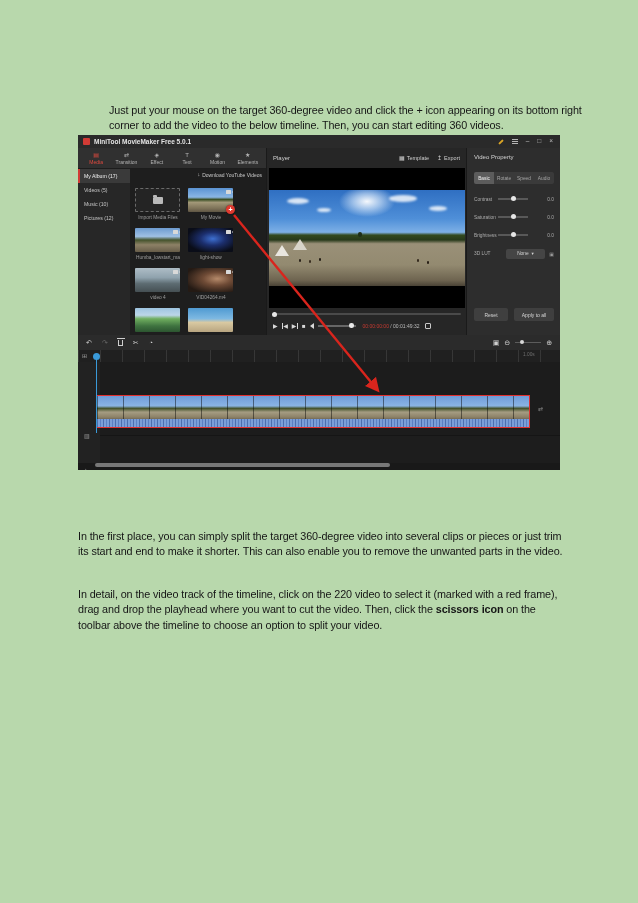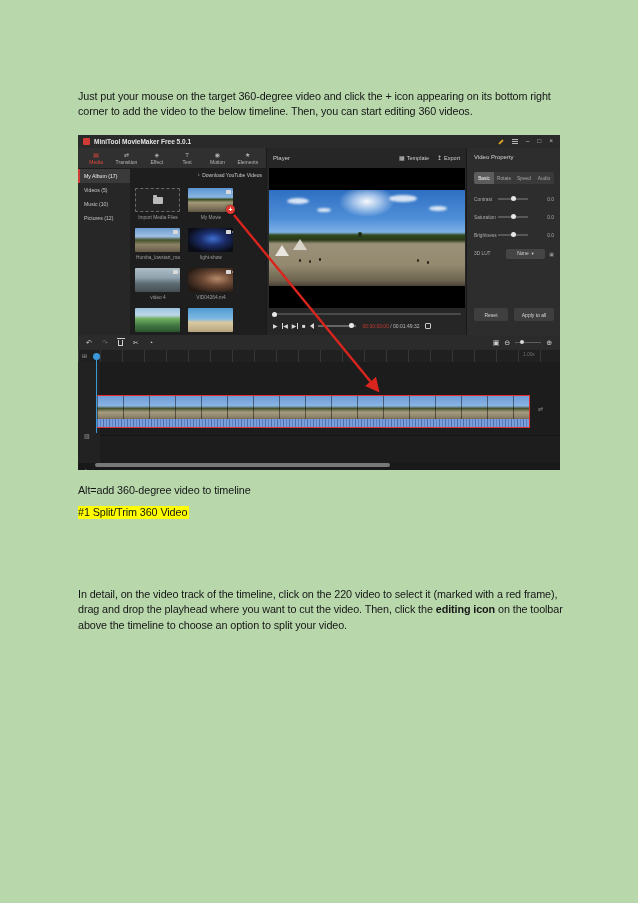--- a/index.html
+++ b/index.html
@@ -3,21 +3,21 @@
 <meta charset="utf-8">
 <style>
   * { margin:0; padding:0; box-sizing:border-box; }
   html,body { width:638px; height:903px; }
   body { font-family:"Liberation Sans", sans-serif; background:#b8d8ac; position:relative; overflow:hidden; }
   .page { position:absolute; inset:0; background:#b8d8ac; }
 
   
   .doc-heading { position:absolute; left:78px; top:71px; width:484px; font-size:11.5px; color:#3f6b5f; font-weight:400; }
   .doc-para { position:absolute; left:78px; width:486px; font-size:10.8px; line-height:15.3px; color:#161616; letter-spacing:-0.1px; }
-  .doc-intro { top:89px; }
+  .doc-intro { top:103px;margin-left:31px; }
   .doc-alt { top:483px; }
   .doc-hl-wrap { top:505px; }
   .hl { background:#ffff00; padding:0 2px 1px 0; }
   .doc-p1 { top:529px; }
   .doc-p2 { top:587px; }
   .doc-p2 b { font-weight:700; }
 
   
   .app { position:absolute; left:78px; top:135px; width:482px; height:335px; background:#141414; overflow:hidden; font-family:"Liberation Sans", sans-serif; }
 
@@ -373,17 +373,16 @@
     <svg class="arrow-svg" viewBox="0 0 482 335">
       <defs>
         <marker id="ah" markerWidth="6" markerHeight="6" refX="3" refY="3" orient="auto">
           <path d="M0,0 L6,3 L0,6 Z" fill="#d9251d"></path>
         </marker>
       </defs>
       <line x1="156" y1="80" x2="297" y2="252" stroke="#d9251d" stroke-width="2.4" marker-end="url(#ah)"></line>
     </svg>
   </div>
 
-  <p class="doc-para doc-alt">Alt=add 360-degree video to timeline</p>
-  <p class="doc-para doc-hl-wrap"><span class="hl">#1 Split/Trim 360 Video</span></p>
-  <p class="doc-para doc-p2"><span>In detail, on the video track of the timeline, click on the 220 video to select it (marked with a red frame), drag and drop the playhead where you want to cut the video. Then, click the </span><b>editing icon</b><span> on the toolbar above the timeline to choose an option to split your video.</span></p>
+  <p class="doc-para doc-p1">In the first place, you can simply split the target 360-degree video into several clips or pieces or just trim its start and end to make it shorter. This can also enable you to remove the unwanted parts in the video.</p>
+  <p class="doc-para doc-p2"><span>In detail, on the video track of the timeline, click on the 220 video to select it (marked with a red frame), drag and drop the playhead where you want to cut the video. Then, click the </span><b>scissors icon</b><span> on the toolbar above the timeline to choose an option to split your video.</span></p>
 
 </div>
 
 </body></html>

